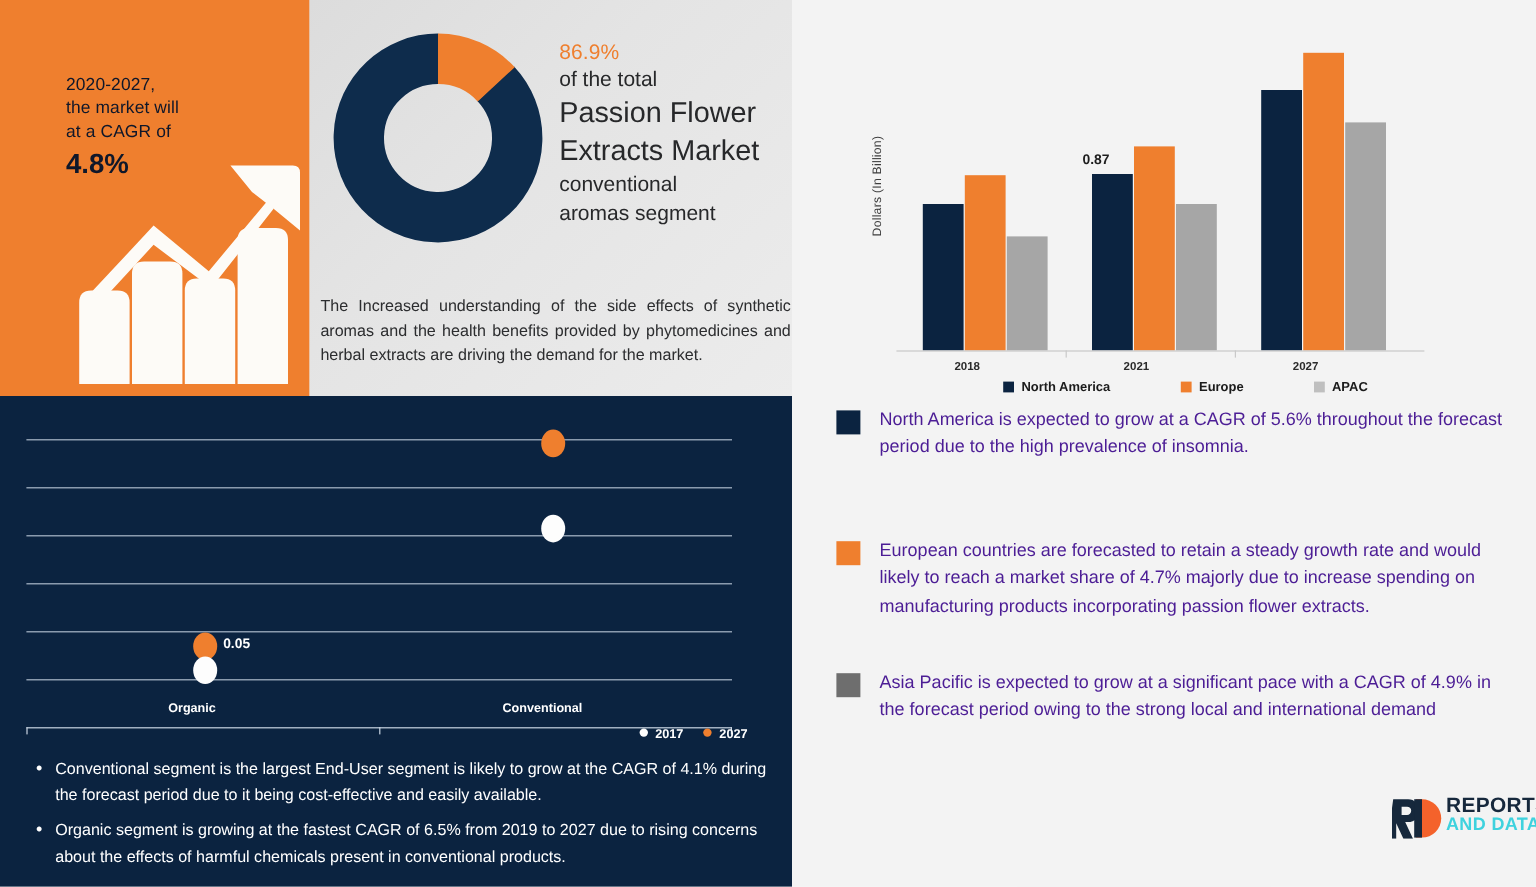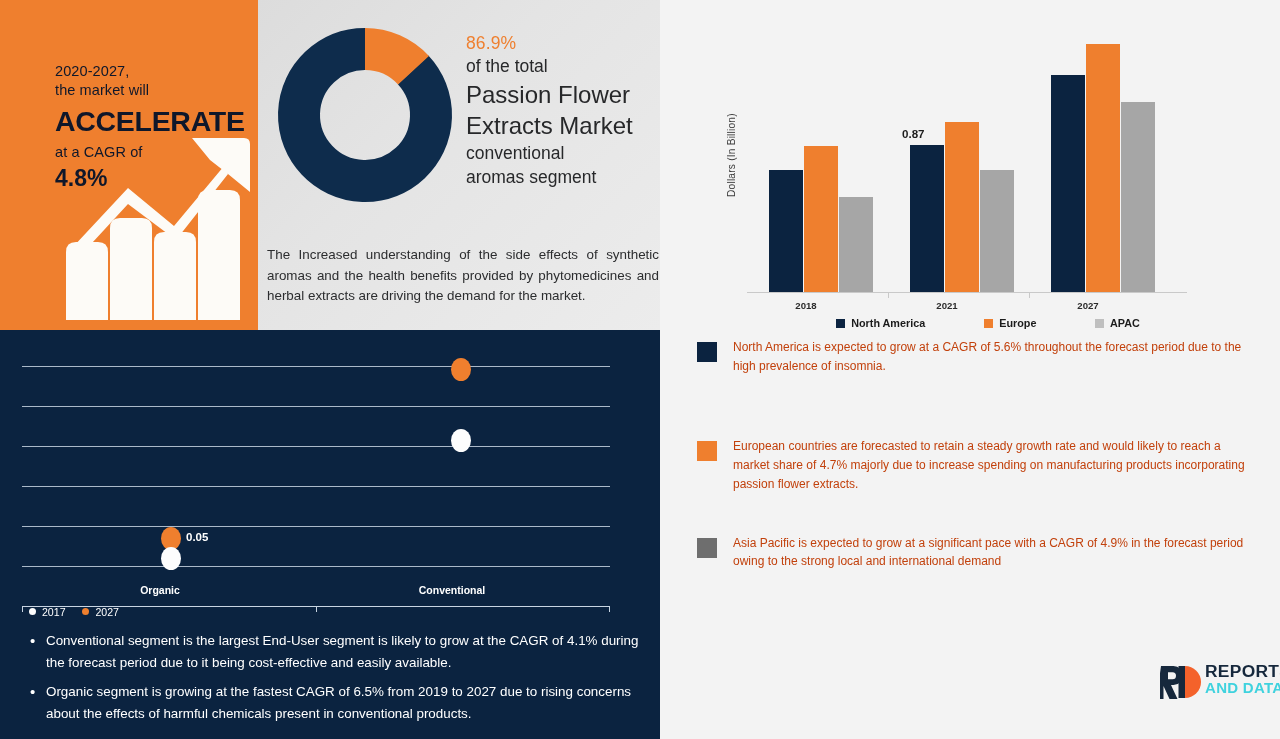--- a/index.html
+++ b/index.html
@@ -38,22 +38,22 @@
   #navy-panel{position:absolute;left:0;top:330px;width:660px;height:409px;background:#0b2340;}
   #dotchart{position:absolute;left:22px;top:8px;width:608px;height:290px;}
   .grid-line{position:absolute;left:0;width:588px;height:1px;background:#c8d4e2;opacity:.85;}
   #x-axis-line{position:absolute;left:0;top:268px;width:588px;height:1px;background:#c8d4e2;}
   .axis-tick{position:absolute;top:268px;width:1px;height:6px;background:#c8d4e2;}
   .dot{position:absolute;width:20px;height:23px;border-radius:50%;}
   .dot.orange{background:#ef7f2e;}
   .dot.white{background:#fdfdfd;}
   .dot-label{position:absolute;color:#fff;font-size:11.5px;font-weight:700;}
   .cat-label{position:absolute;top:246px;color:#fff;font-size:10.5px;font-weight:700;text-align:center;}
-  #dot-legend{position:absolute;left:0;top:268px;width:608px;text-align:left;color:#fff;
-    font-size:10.6px;font-weight:400;}
+  #dot-legend{position:absolute;left:0;top:268px;width:608px;text-align:right;color:#fff;
+    font-size:10.6px;font-weight:700;}
   #dot-legend .lg{display:inline-block;margin:0 7px;white-space:nowrap;}
   #dot-legend .sw{display:inline-block;width:7px;height:7px;border-radius:50%;vertical-align:1px;margin-right:3px;}
 
   #navy-bullets{position:absolute;left:30px;top:300px;width:610px;color:#fff;}
   .nb-row{display:flex;margin-bottom:8px;}
   .nb-dot{flex:0 0 16px;font-size:15px;line-height:1.48;color:#fff;}
   .nb-txt{flex:1;font-size:13.4px;line-height:1.62;}
 
   
   #right-col{position:absolute;left:660px;top:0;width:620px;height:739px;background:#f3f3f3;}
@@ -74,41 +74,40 @@
   .bc-xtick{position:absolute;top:278px;font-size:9.6px;font-weight:700;color:#2b2b2b;text-align:center;}
   #bc-legend{position:absolute;left:25px;top:295px;width:440px;text-align:center;
     font-size:10.8px;font-weight:700;color:#1b1b1b;}
   #bc-legend .lg{display:inline-block;margin:0 7px;white-space:nowrap;padding-left:42px;}
   #bc-legend .sw{display:inline-block;width:9px;height:9px;vertical-align:-1px;margin-right:3px;}
 
   
   #region-notes{position:absolute;left:697px;top:338px;width:556px;}
   .rn-row{display:flex;align-items:flex-start;}
   .rn-sw{flex:0 0 20px;height:20px;margin-right:16px;margin-top:4px;}
-  .rn-txt{flex:1;font-size:12px;line-height:1.56;color:#c2410c;}
+  .rn-txt{flex:1;font-size:15px;line-height:1.56;color:#4c1d95;}
 
   
   #logo{position:absolute;left:1160px;top:662px;width:104px;height:44px;}
   #logo-mark{position:absolute;left:0;top:3px;}
   #logo-words{position:absolute;left:45px;top:0px;}
   .lw-top{display:block;font-size:17.4px;font-weight:700;color:#16283c;letter-spacing:.3px;line-height:1.05;}
   .lw-bot{display:block;font-size:15px;font-weight:700;color:#3fd2de;letter-spacing:.3px;line-height:1.1;}
 </style>
 </head>
 <body>
 
 <div id="page">
 
   <div id="left-col">
 
     <div id="accel-panel">
       <div id="accel-text">
         <span class="accel-sm">2020-2027,</span>
         <span class="accel-sm">the market will</span>
-        <span class="accel-big">ACCELERATE</span>
         <span class="accel-sm">at a CAGR of</span>
         <span class="accel-pct">4.8%</span>
       </div>
       <div id="accel-graphic">
         <svg width="200" height="200" viewBox="0 0 200 200" aria-hidden="true">
           <g fill="#fdfbf7">
 
             <path d="M14 122 q0 -10 10 -10 h22 q10 0 10 10 v68 h-42 z"></path>
             <path d="M58 98 q0 -10 10 -10 h22 q10 0 10 10 v92 h-42 z"></path>
             <path d="M102 112 q0 -10 10 -10 h22 q10 0 10 10 v78 h-42 z"></path>

